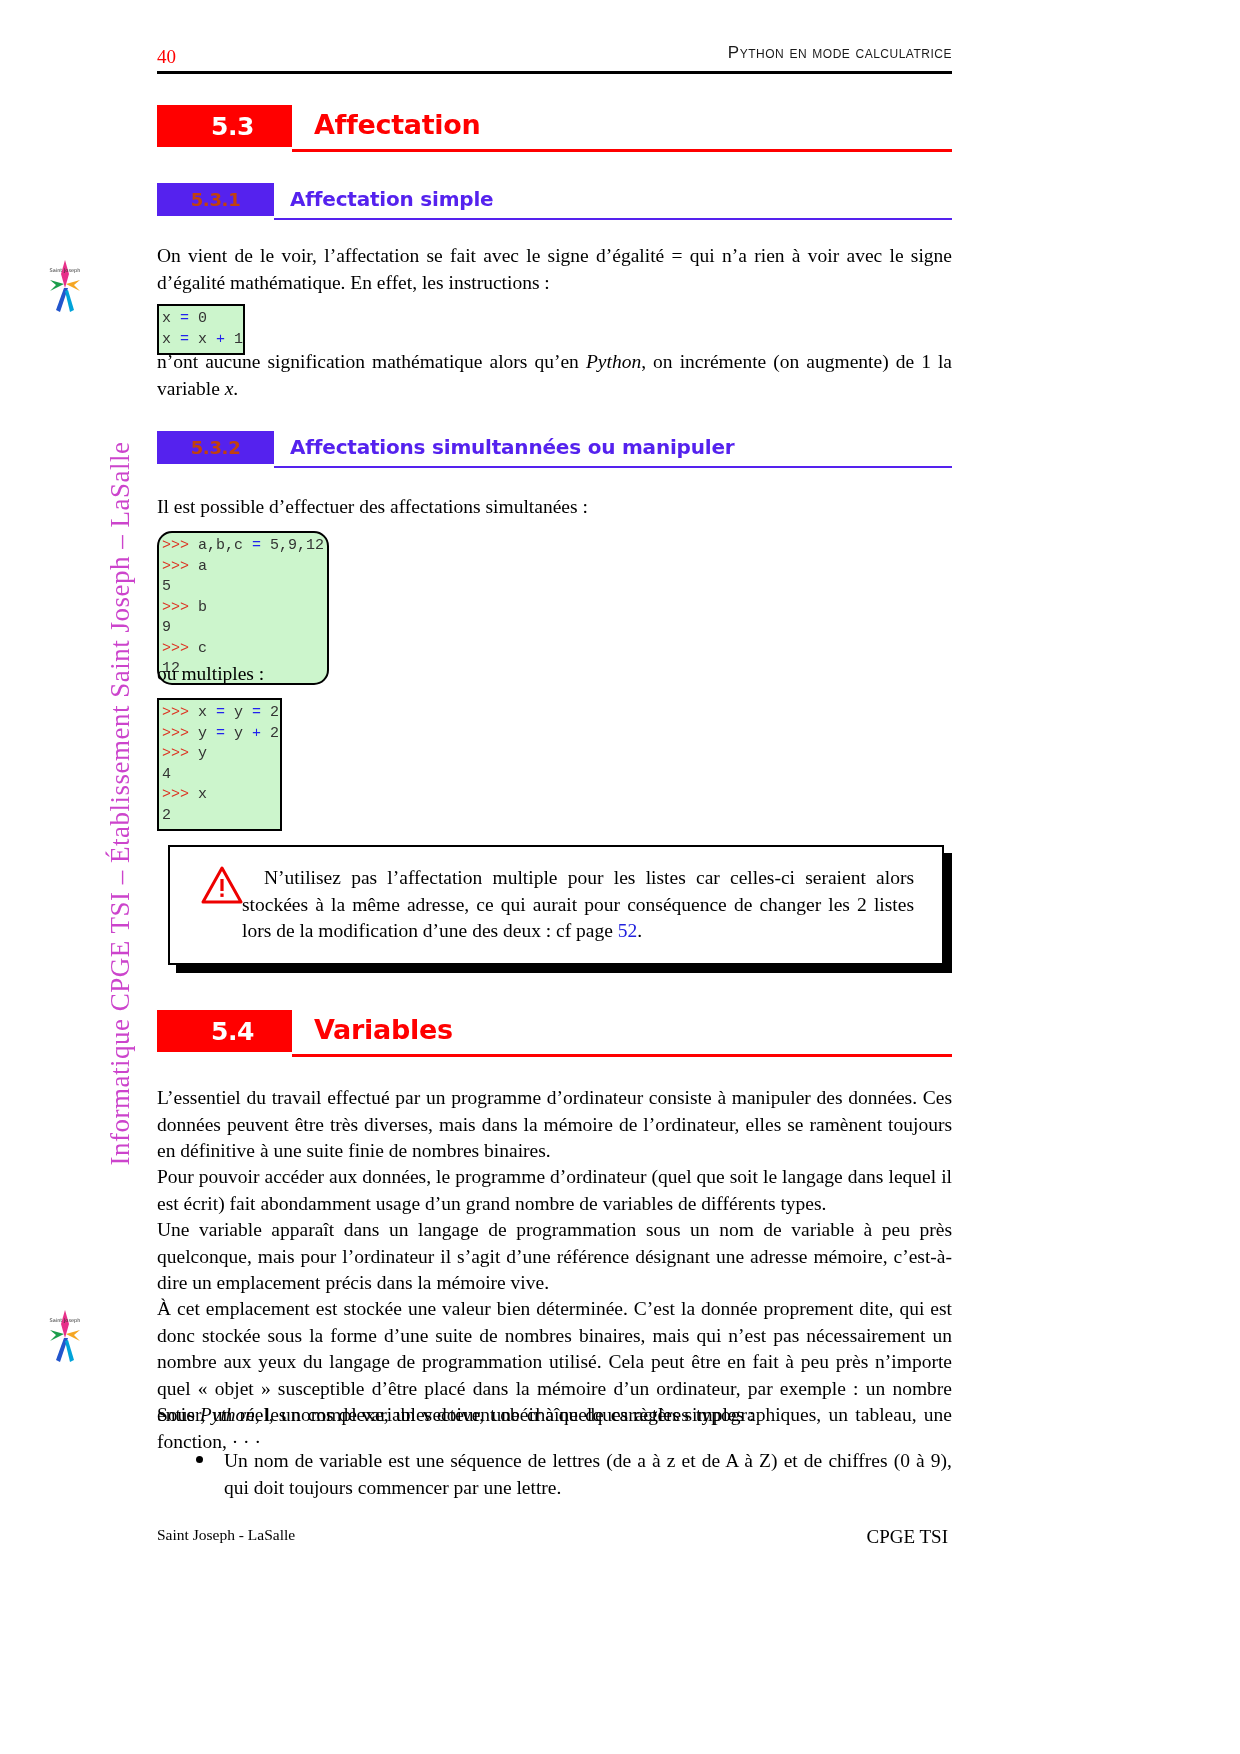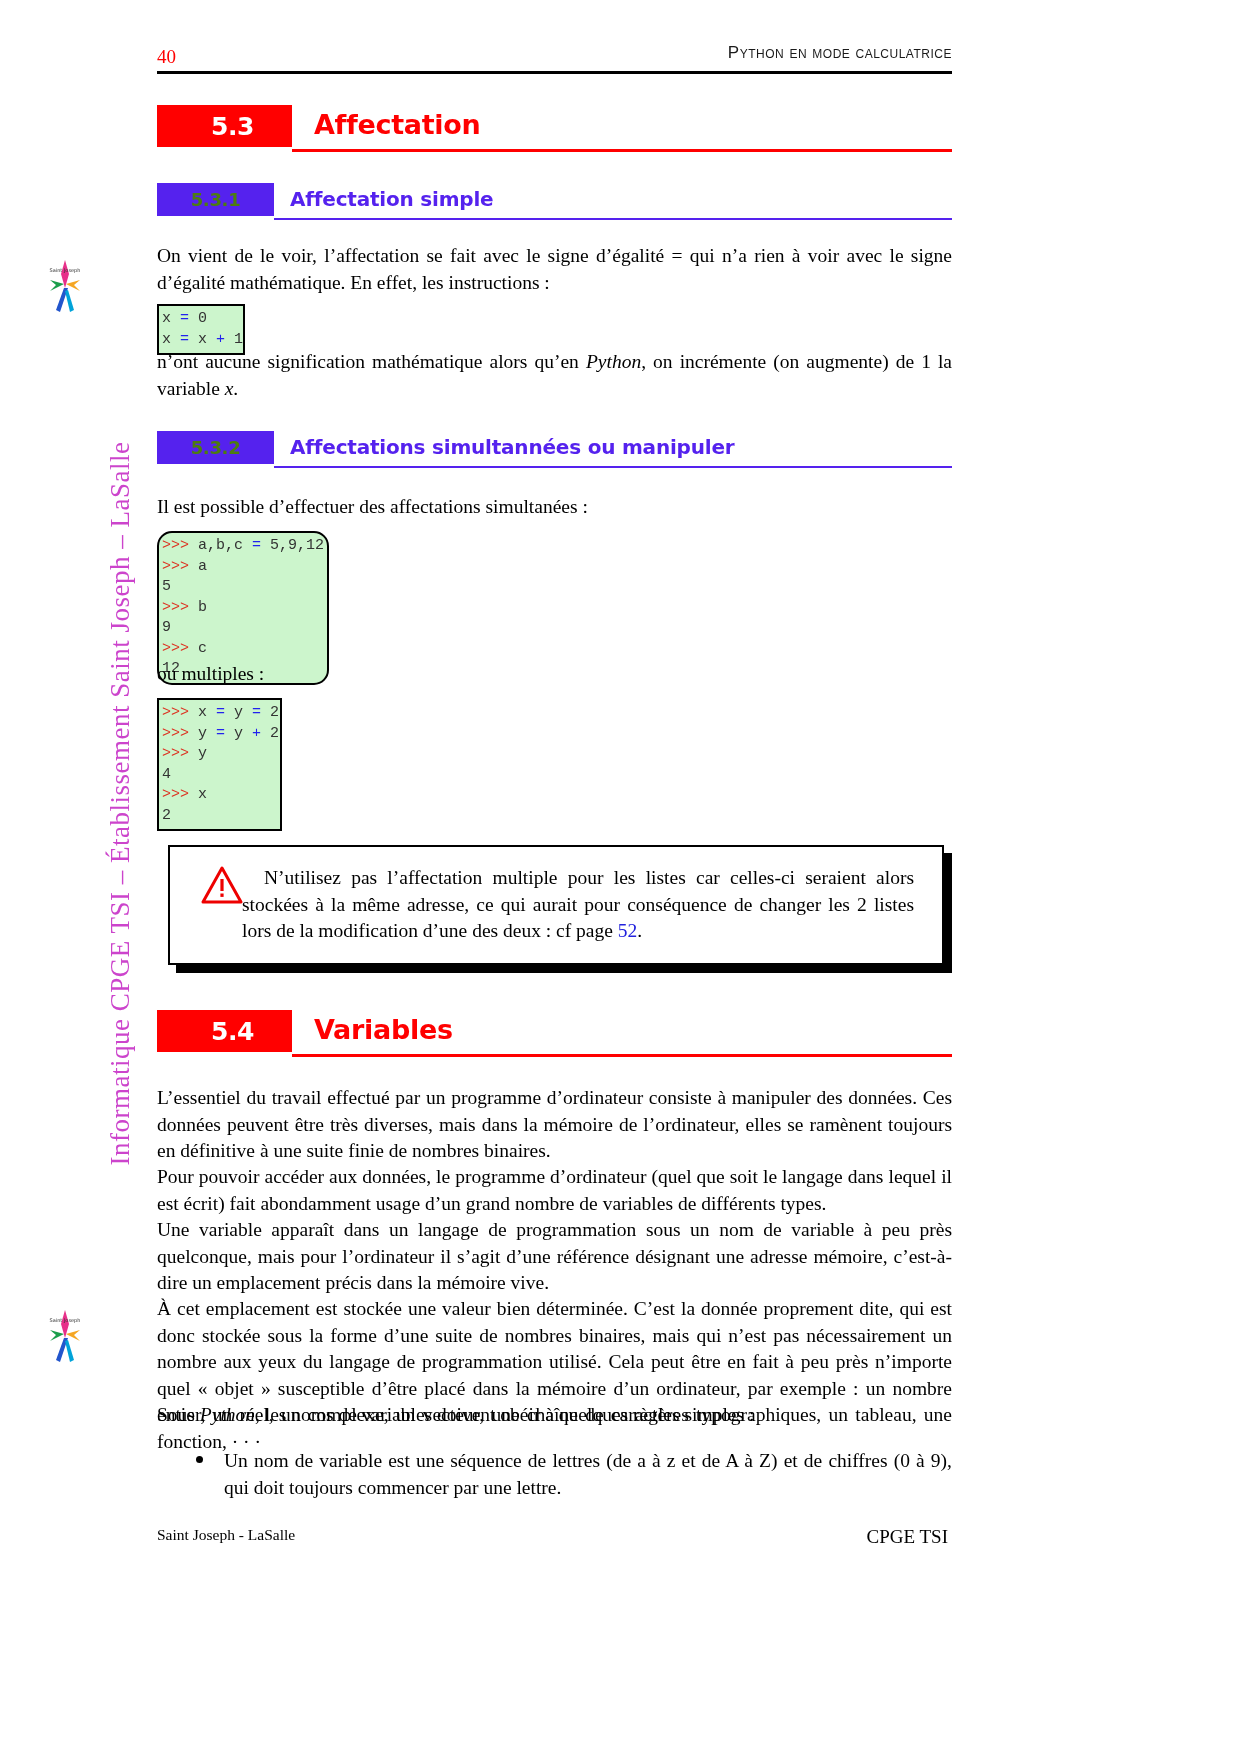--- a/index.html
+++ b/index.html
@@ -56,21 +56,21 @@
 
   
   .sec2{position:absolute;left:157px;width:795px;height:44px;}
   .sec2 .numbox{
     position:absolute;left:0;top:0;width:117px;height:33px;
     background:#5522ee;
   }
   .sec2 .num{
     position:absolute;left:0;top:0;width:117px;height:33px;
     display:flex;align-items:center;justify-content:center;
-    color:#4d7c0f;font-family:"DejaVu Sans",sans-serif;font-weight:bold;
+    color:#c2410c;font-family:"DejaVu Sans",sans-serif;font-weight:bold;
     font-size:18px;letter-spacing:-.3px;
   }
   .sec2 .title{
     position:absolute;left:133px;top:4px;
     color:#5522ee;font-family:"DejaVu Sans",sans-serif;font-weight:bold;
     font-size:20px;letter-spacing:-.2px;white-space:nowrap;
   }
   .sec2 .rule{
     position:absolute;left:117px;top:35px;width:678px;height:2px;background:#5522ee;
   }

